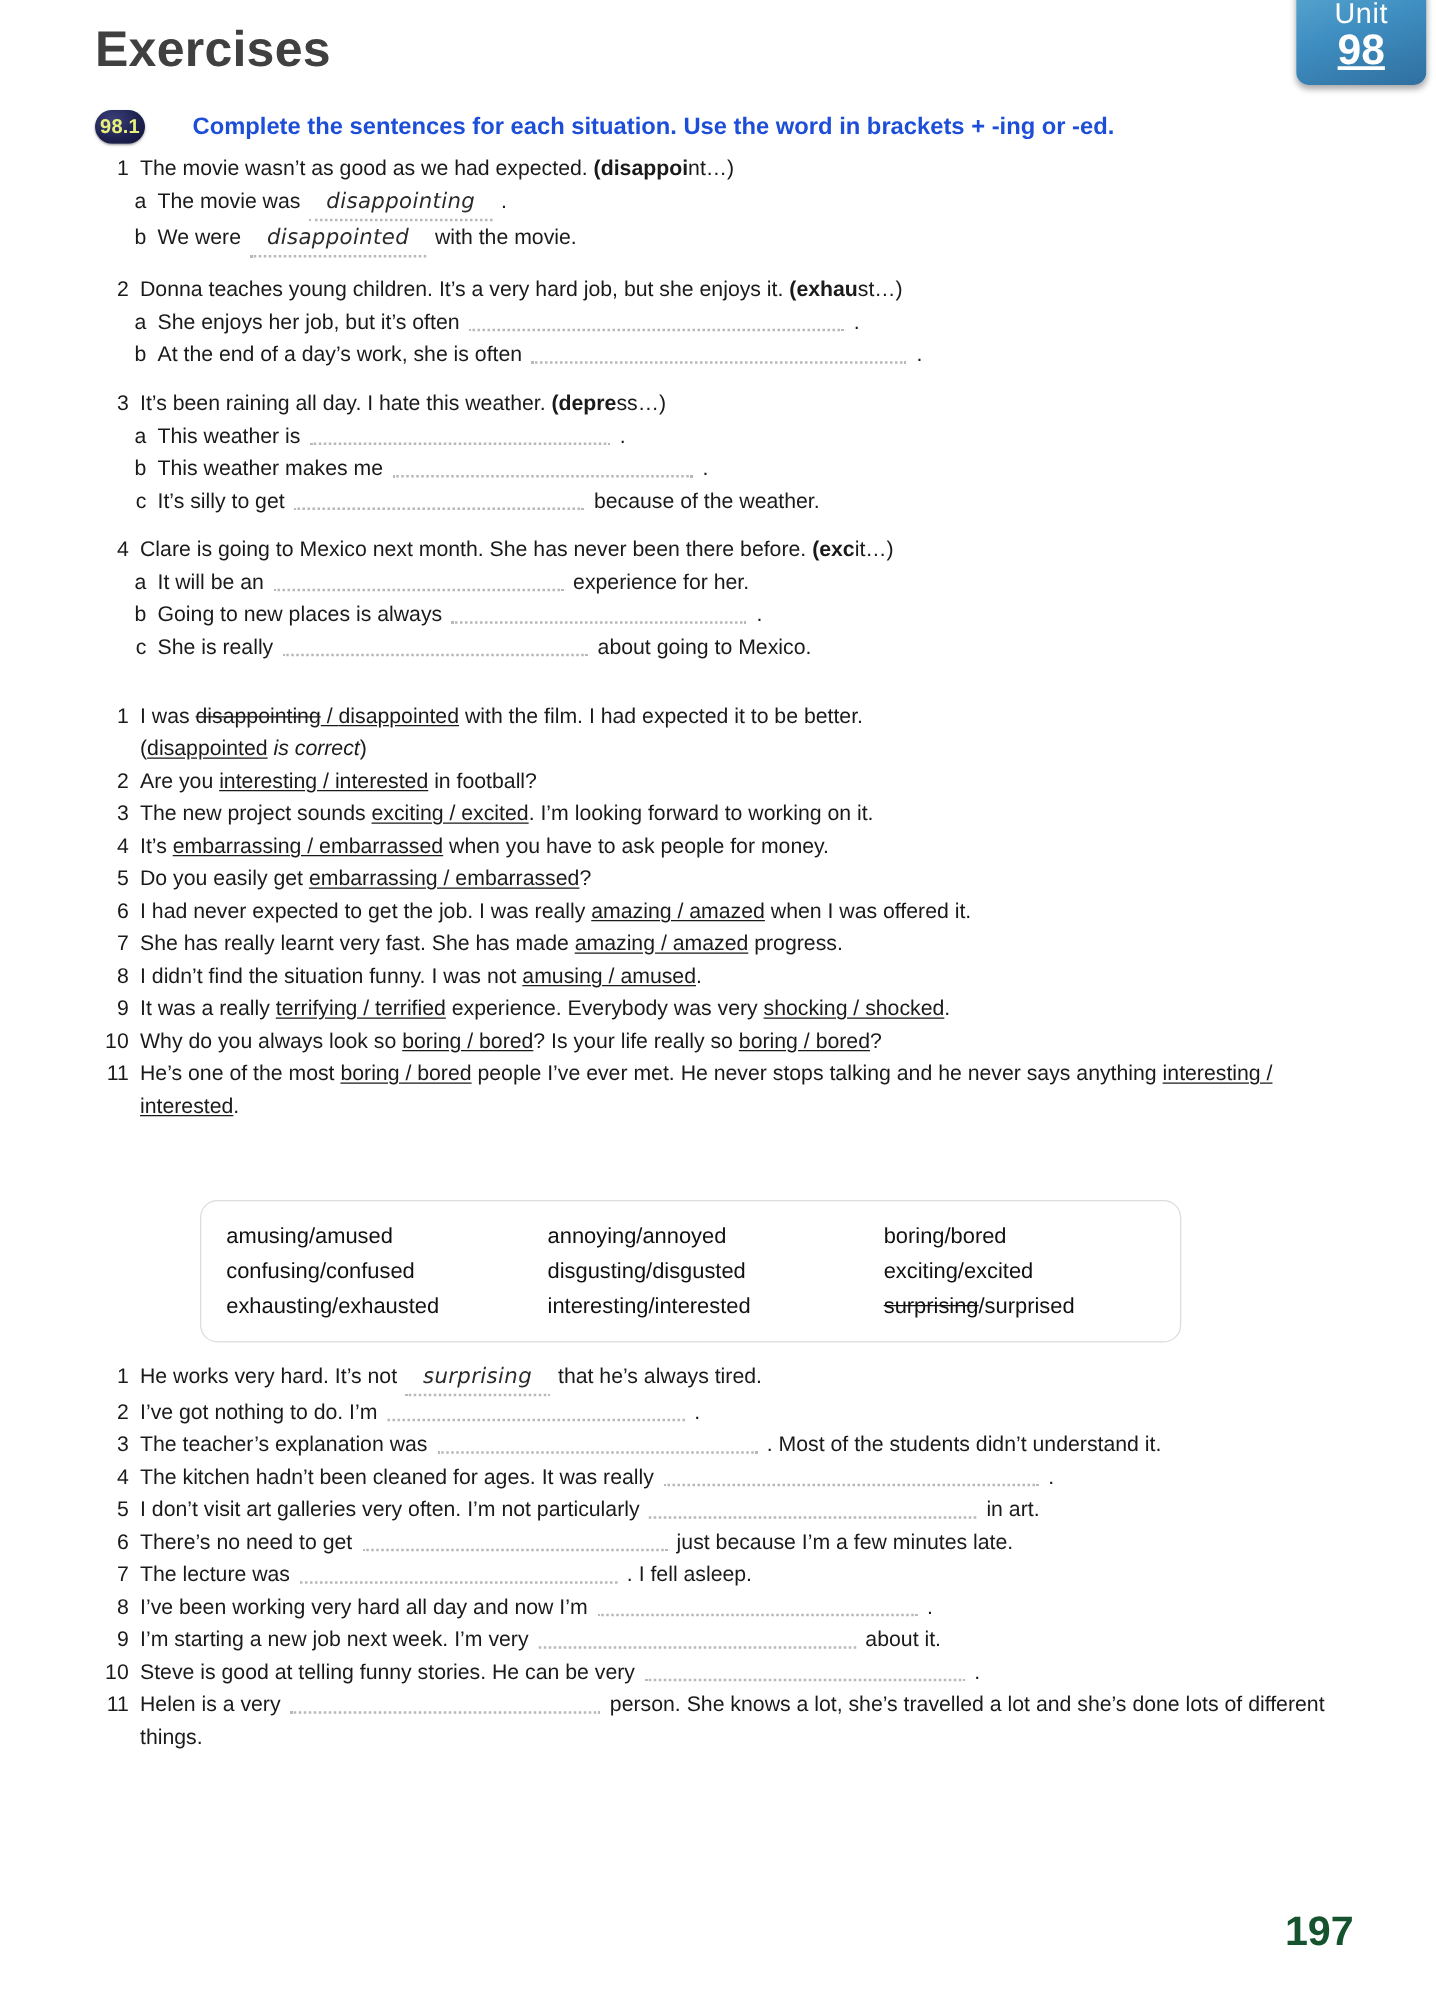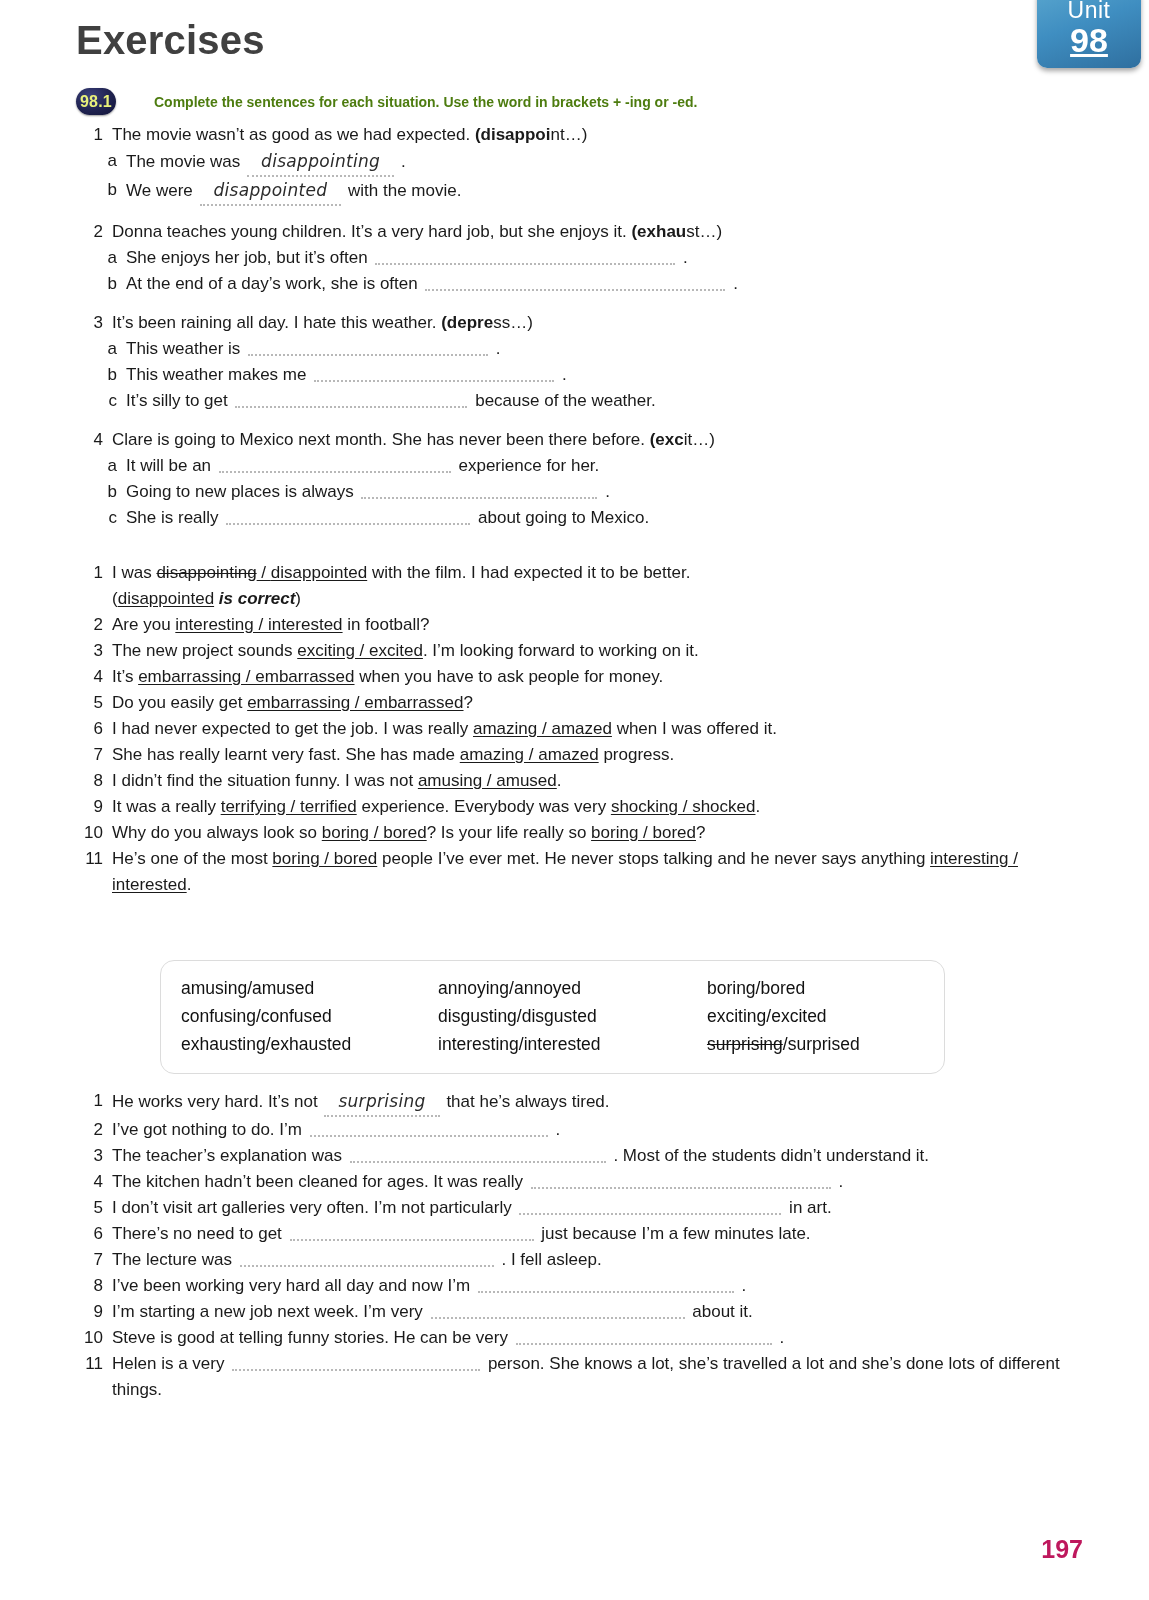--- a/index.html
+++ b/index.html
@@ -40,35 +40,35 @@
   .ex-badge{
     position:absolute; left:0; top:0;
     width:40px; height:27px; border-radius:14px;
     background:radial-gradient(ellipse at 35% 28%, #3a3f7a 0%, #1f2250 55%, #111437 100%);
     color:#e8f07a; font-size:16px; font-weight:bold;
     display:flex; align-items:center; justify-content:center;
     box-shadow:0 1px 2px rgba(0,0,0,.4);
     letter-spacing:.2px;
   }
   .ex-title{
-    margin-left:78px; font-size:14px; font-weight:bold;
-    color:#4d7c0f; line-height:24px; padding-top:2px;
+    margin-left:78px; font-size:19px; font-weight:bold;
+    color:#1d4ed8; line-height:24px; padding-top:2px;
   }
 
   
   .qlist{ margin-top:8px; }
   .qrow{ display:flex; align-items:flex-start; font-size:17px; line-height:26px; }
   .qrow.gap{ margin-top:13px; }
   .qnum{ width:36px; text-align:right; flex:none; padding-right:9px; }
   .qtext{ flex:1; }
   .sub{ margin-left:28px; }
   .sub .qnum{ width:22px; }
 
   .bold{ font-weight:bold; }
-  .ital{ font-style:italic;font-weight:bold; }
+  .ital{ font-style:italic; }
   .under{ text-decoration:underline; text-underline-offset:2px; }
   .strike{ text-decoration:line-through; text-decoration-thickness:1px; }
 
   
   .blank{
     display:inline-block;
     border-bottom:2px dotted #b8b8b8;
     height:17px; vertical-align:-2px;
     margin:0 3px;
   }
@@ -96,21 +96,21 @@
     display:flex;
     background:#fff;
   }
   .wb-col{ flex:1; padding-left:20px; }
   .wb-col:nth-child(2){ flex:1.05; }
   .wb-item{ font-size:17.5px; line-height:28px; color:#111; }
 
   
   .page-no{
     position:absolute; right:66px; bottom:36px;
-    font-size:25px; font-weight:bold; color:#be185d;
+    font-size:33px; font-weight:bold; color:#14532d;
   }
 </style>
 </head>
 <body>
 
 <div class="unit-badge">
   <div class="u-word">Unit</div>
   <div class="u-num">98</div>
 </div>
 

